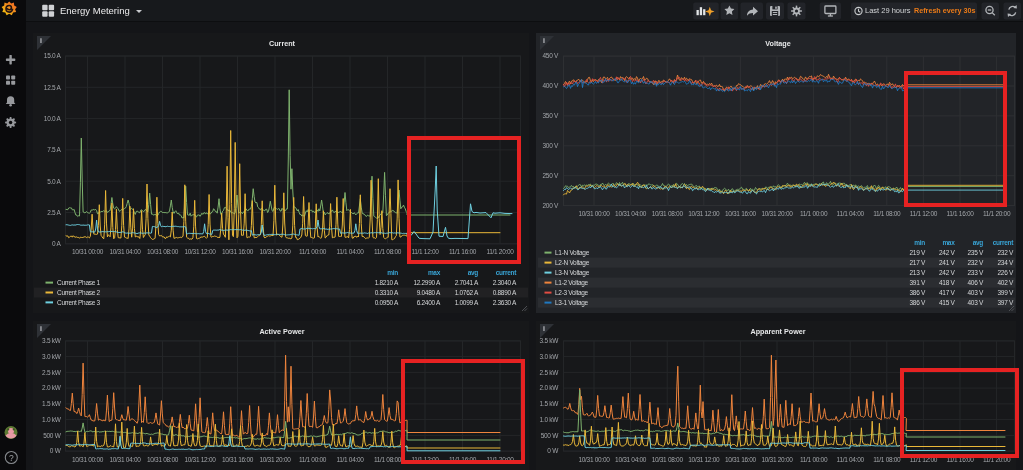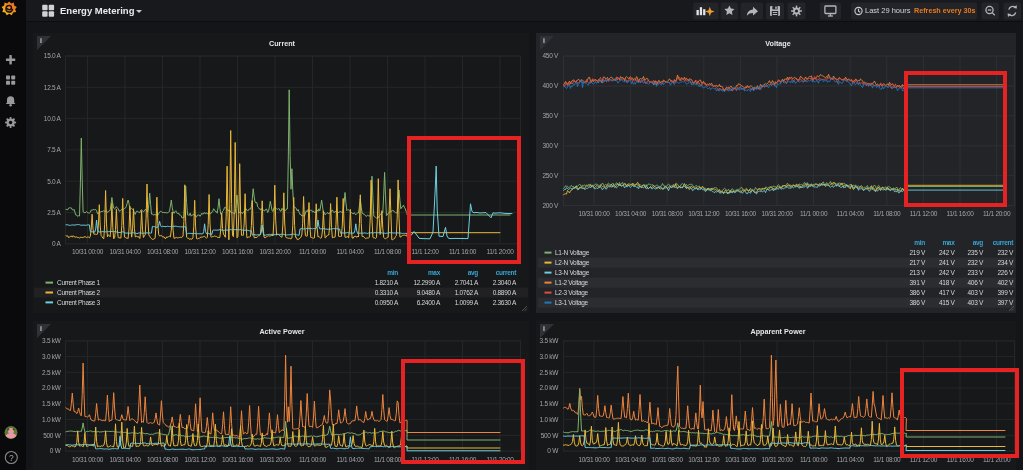--- a/index.html
+++ b/index.html
@@ -10,21 +10,21 @@
 #p4 { left:536px; top:321px; width:480px; height:149px; background:#17181a; }
 .fold { position:absolute; width:0; height:0; border-top:14px solid #2e3136; border-right:14px solid transparent; }
 .fold span { position:absolute; top:-13px; left:3px; font-size:7px; font-weight:bold; color:#c9cbce; }
 #nav { position:absolute; left:26px; top:0; width:997px; height:22px; background:#17191c; border-bottom:1px solid #0d0e10; }
 #side { position:absolute; left:0; top:0; width:26px; height:470px; background:#0a0a0c; }
 .redbox { position:absolute; border:4px solid #e62222; }
 #r1 { left:407px; top:136px; width:114px; height:128px; }
 #r2 { left:904px; top:71px;  width:103px; height:136px; }
 #r3 { left:401px; top:359px; width:124px; height:105px; }
 #r4 { left:900px; top:368px; width:119px; height:90px; }
-#navtitle { position:absolute; left:34px; top:4.5px; font-size:9.5px; font-weight:700; color:#eaeaeb; letter-spacing:0; }
+#navtitle { position:absolute; left:34px; top:4.5px; font-size:9.5px; font-weight:400; color:#eaeaeb; letter-spacing:0; }
 #caret { position:absolute; left:110px; top:9.5px; width:0; height:0; border-left:3px solid transparent; border-right:3px solid transparent; border-top:3.5px solid #c8cacd; }
 #lasth { position:absolute; left:839px; top:5.5px; font-size:7.5px; color:#d2d4d6; }
 #refr { position:absolute; left:888px; top:5.8px; font-size:7.2px; font-weight:bold; color:#eb7b18; }
 </style></head>
 <body>
 <div id="page">
   <div id="p1" class="panel"></div>
   <div id="p2" class="panel"></div>
   <div id="p3" class="panel"></div>
   <div id="p4" class="panel"></div>

